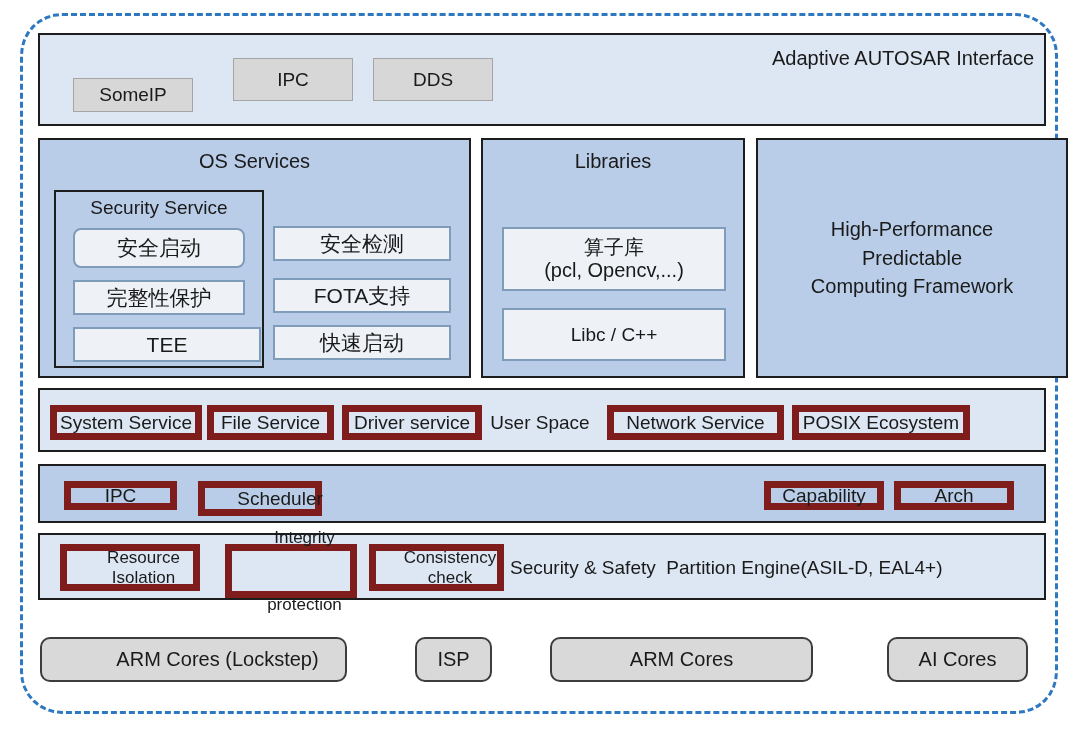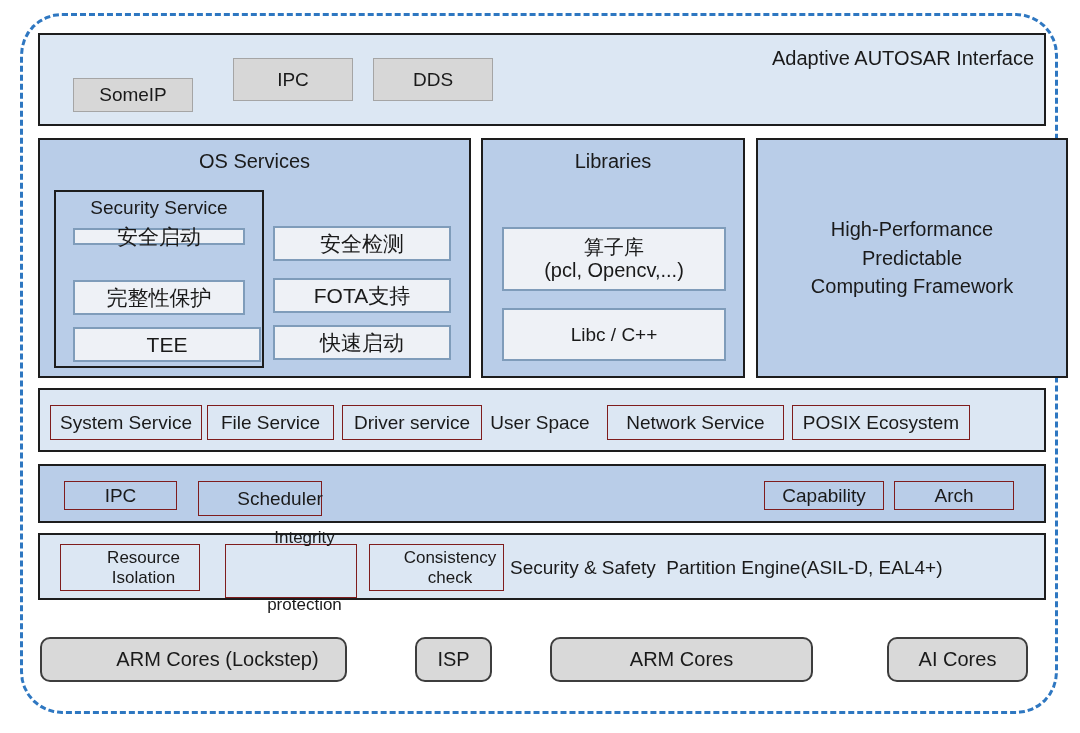--- a/index.html
+++ b/index.html
@@ -20,21 +20,21 @@
   
   .band-light { background: #dce7f3; border: 2.5px solid #1d1d1d; }
   .band-medium { background: #b9cde8; border: 2.5px solid #1d1d1d; }
 
   
   .chip-gray {
     background: #d7d7d7; border: 1.5px solid #a5a5a5;
     font-size: 19px;
   }
   .chip-outline {
-    background: transparent; border: 1px solid #7f1d1d;
+    background: transparent; border: 7px solid #7f1d1d;
     font-size: 19px;
   }
   .chip-light {
     background: #eef1f6; border: 2px solid #7f9cba;
     font-size: 21px;
   }
   .chip-hw {
     background: #d9d9d9; border: 2px solid #3d3d3d; border-radius: 10px;
     font-size: 20px;
   }
@@ -56,21 +56,21 @@
   <div class="abs chip-gray center" style="left:33px; top:23px; width:120px; height:34px;margin-top:20px;">SomeIP</div>
   <div class="abs chip-gray center" style="left:193px; top:23px; width:120px; height:43px;">IPC</div>
   <div class="abs chip-gray center" style="left:333px; top:23px; width:120px; height:43px;">DDS</div>
 </div>
 
 <div class="abs band-medium" style="left:38px; top:138px; width:433px; height:240px;">
   <div class="abs block-title center" style="left:0; right:0; top:10px;">OS Services</div>
 
   <div class="abs" style="left:14px; top:50px; width:210px; height:178px; border:2px solid #1d1d1d; box-sizing:border-box;">
     <div class="abs label-19 center" style="left:0; right:0; top:5px;">Security Service</div>
-    <div class="abs chip-light center" style="left:17px; top:36px; width:172px; height:17px;">安全启动</div>
+    <div class="abs chip-light center" style="left:17px; top:36px; width:172px; height:40px;border-radius:8px;">安全启动</div>
     <div class="abs chip-light center" style="left:17px; top:88px; width:172px; height:35px;">完整性保护</div>
     <div class="abs chip-light center" style="left:17px; top:135px; width:188px; height:35px;">TEE</div>
   </div>
 
   <div class="abs chip-light center" style="left:233px; top:86px; width:178px; height:35px;">安全检测</div>
   <div class="abs chip-light center" style="left:233px; top:138px; width:178px; height:35px;text-align:center;">FOTA支持</div>
   <div class="abs chip-light center" style="left:233px; top:185px; width:178px; height:35px;">快速启动</div>
 </div>
 
 <div class="abs band-medium" style="left:481px; top:138px; width:264px; height:240px;">

